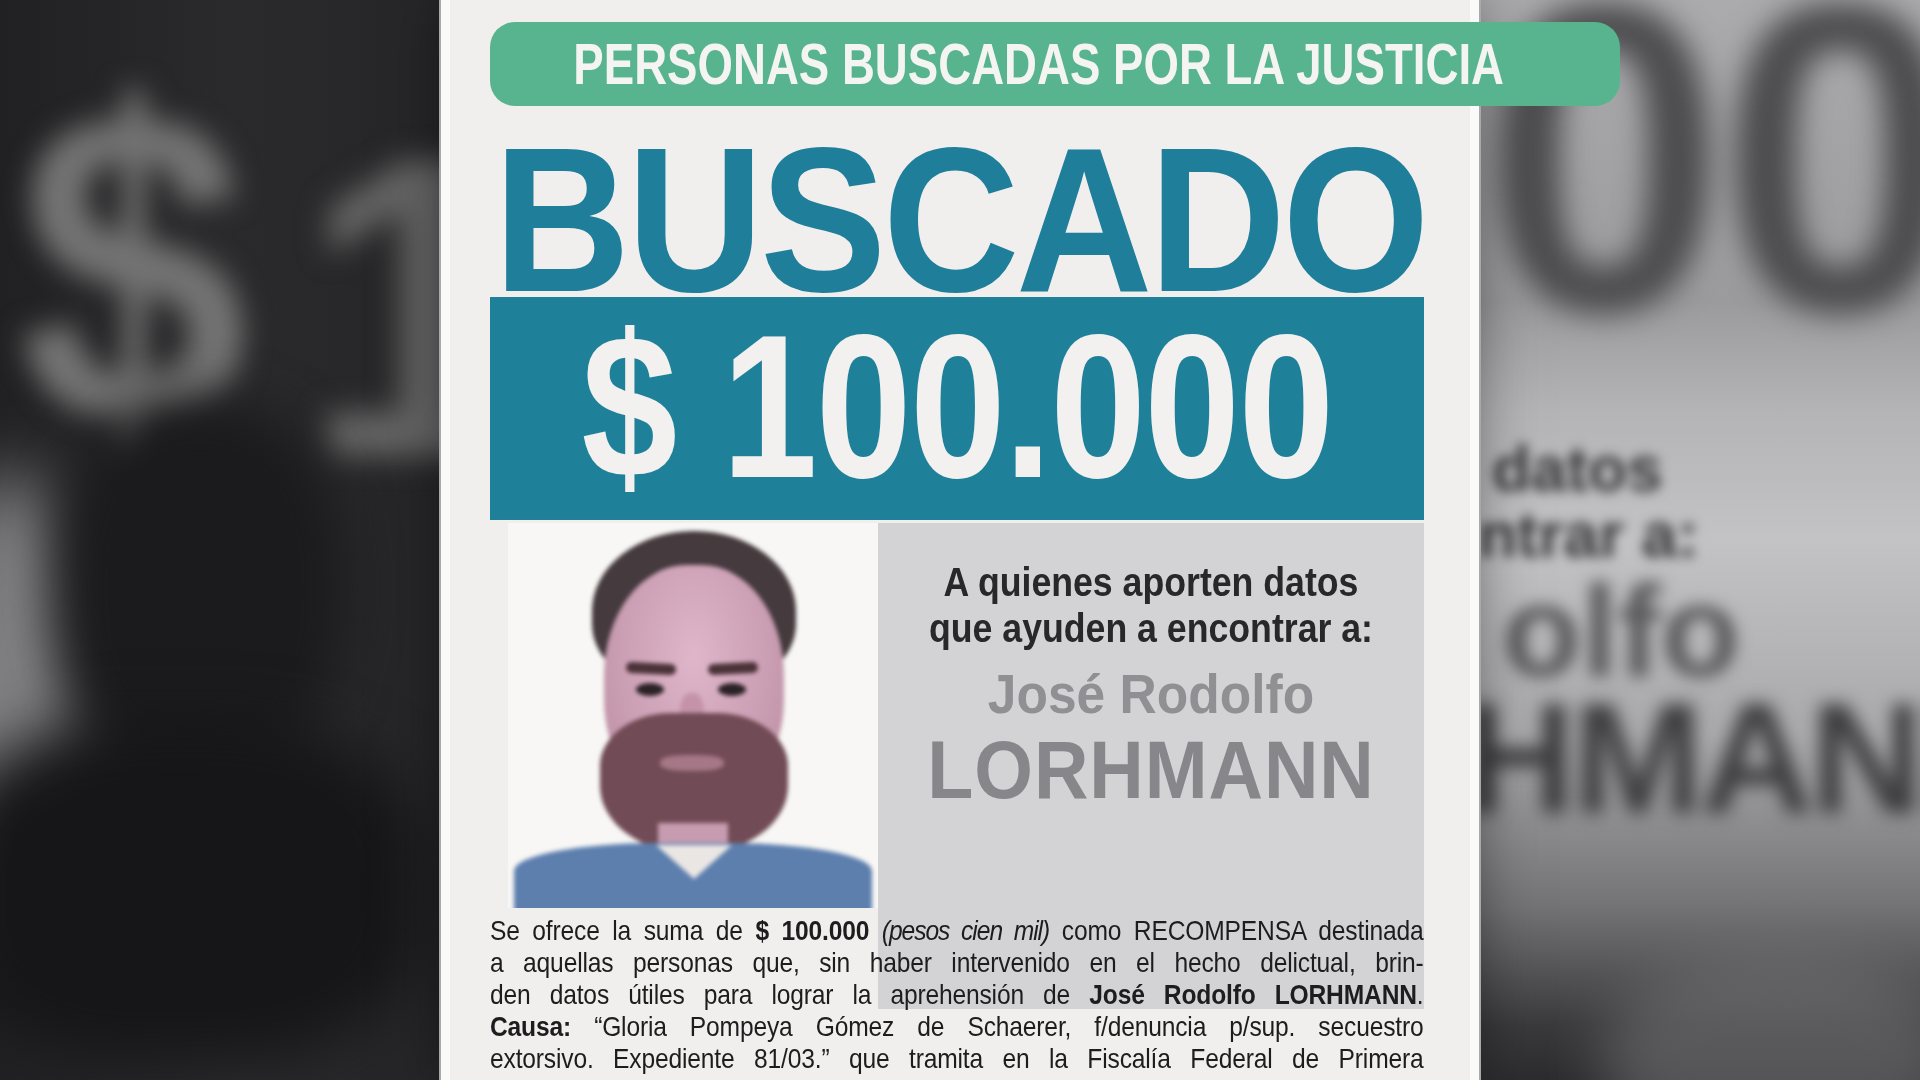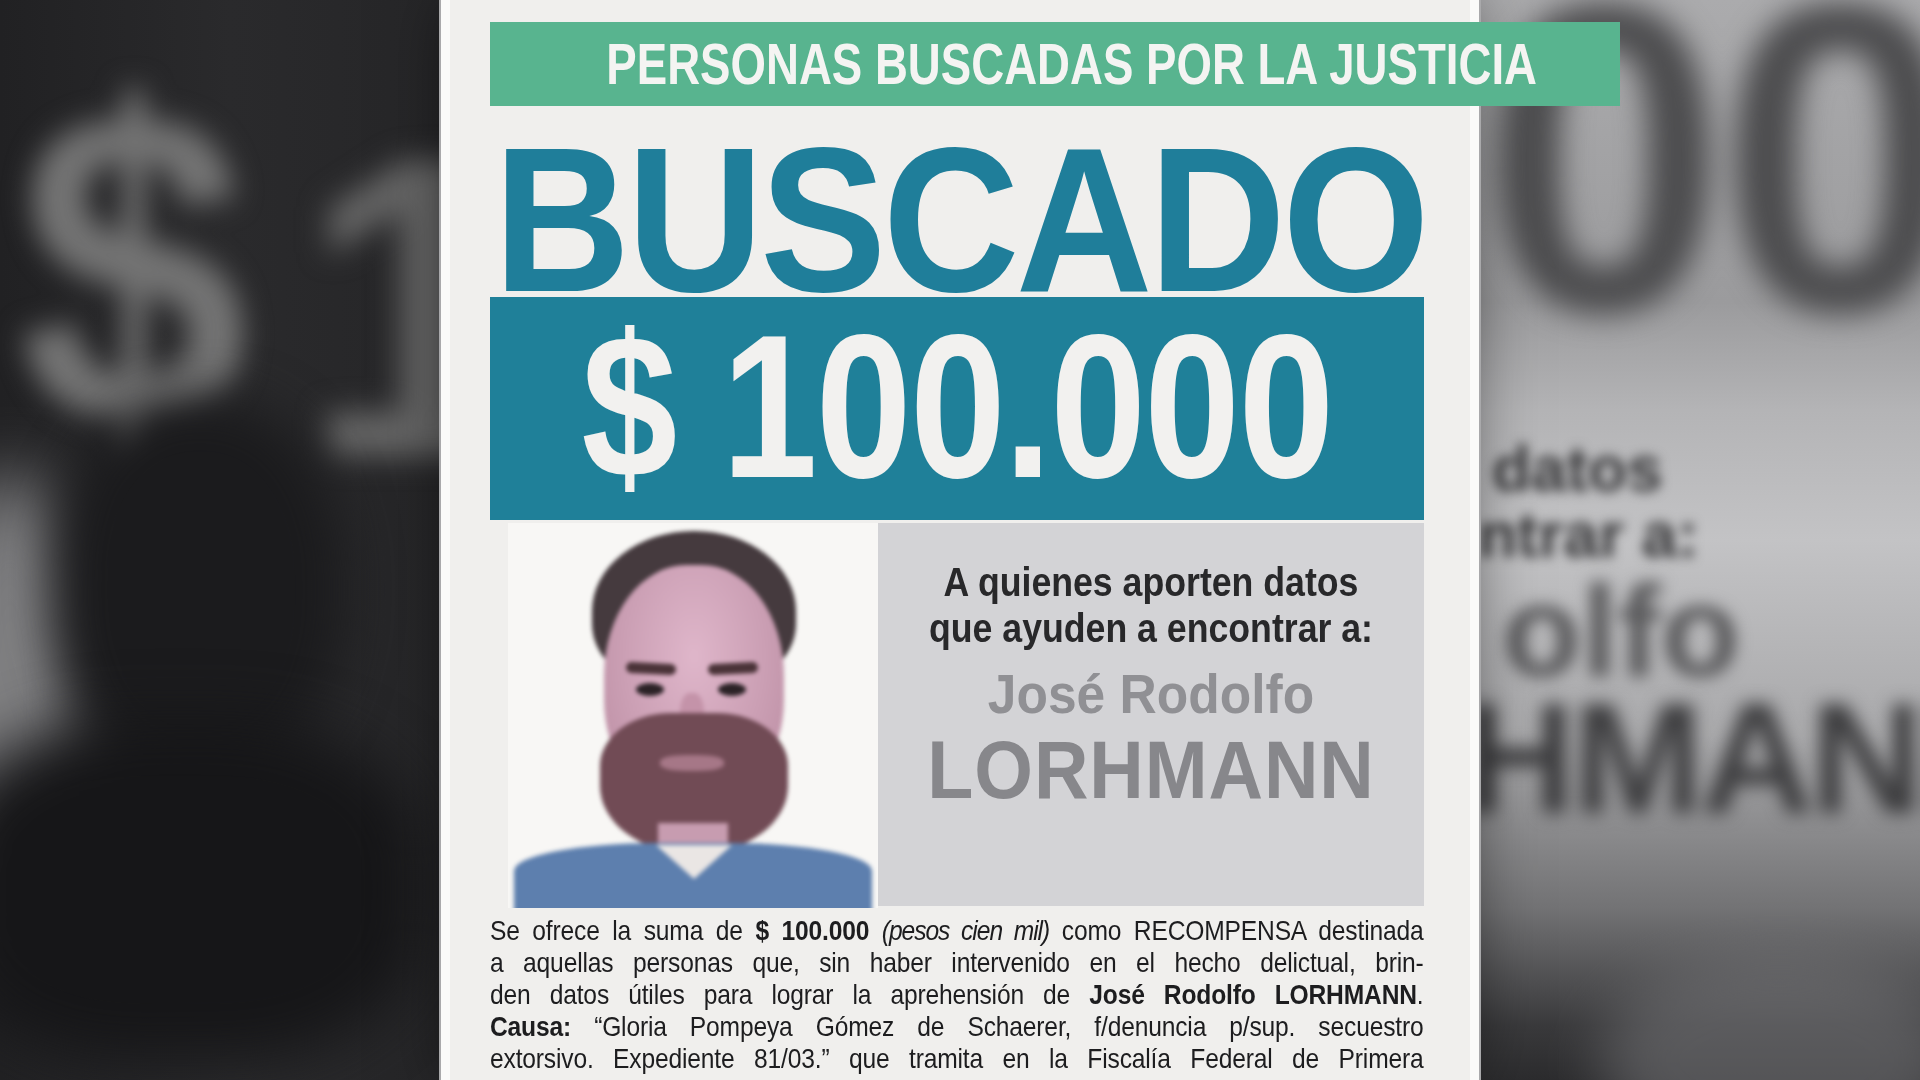--- a/index.html
+++ b/index.html
@@ -41,21 +41,21 @@
   }
 
   
   #card{
     position:absolute;left:450px;top:0;width:1020px;height:1080px;
     background:#f0efed;
     box-shadow:0 0 0 9px #fafaf9,0 0 0 11px #a9a9ab,0 0 60px rgba(0,0,0,.55);
   }
   .band-green{
     position:absolute;left:40px;top:22px;width:1130px;height:84px;background:#58b48f;
-    display:flex;align-items:center;justify-content:flex-start;
+    display:flex;align-items:center;justify-content:flex-end;border-radius:25px;
   }
   .band-green .txt{
     color:#f4f4f2;font-weight:700;font-size:57px;letter-spacing:0px;white-space:nowrap;
     transform:scaleX(.8);
   }
   .headline{
     position:absolute;left:0;top:102px;width:1020px;height:190px;
     display:flex;align-items:flex-start;justify-content:center;
   }
   .headline .txt{
@@ -86,21 +86,21 @@
   .p-nose{position:absolute;left:172px;top:170px;width:24px;height:48px;background:#c493a9;border-radius:40%;}
   .p-beard{position:absolute;left:92px;top:190px;width:188px;height:140px;background:#714b55;border-radius:38% 38% 48% 48%;}
   .p-mouth{position:absolute;left:152px;top:232px;width:64px;height:16px;background:#a67787;border-radius:40%;}
   .p-neck{position:absolute;left:150px;top:300px;width:70px;height:40px;background:#c79cb0;}
   .p-shirt{position:absolute;left:6px;top:320px;width:358px;height:70px;background:#5d7fae;border-radius:40% 40% 0 0;}
   .p-collar{position:absolute;left:148px;top:322px;width:0;height:0;
     border-left:38px solid transparent;border-right:38px solid transparent;border-top:34px solid #eae6e4;}
 
   
   .info-box{
-    position:absolute;left:428px;top:523px;width:546px;height:383px;background:#d3d3d6;
+    position:absolute;left:428px;top:523px;width:546px;height:486px;background:#d3d3d6;
   }
   .info-line{position:absolute;left:0;width:546px;text-align:center;color:#28282a;font-weight:700;
     font-size:41px;white-space:nowrap;transform:scaleX(.87);transform-origin:50% 50%;}
   .info-line1{top:36px;}
   .info-line2{top:82px;}
   .info-first{position:absolute;left:0;top:138px;width:546px;text-align:center;color:#909094;font-weight:700;
     font-size:56px;white-space:nowrap;transform:scaleX(.92);}
   .info-last{position:absolute;left:0;top:200px;width:546px;text-align:center;color:#87878b;font-weight:700;
     font-size:82px;letter-spacing:1px;white-space:nowrap;transform:scaleX(.92);}
 

